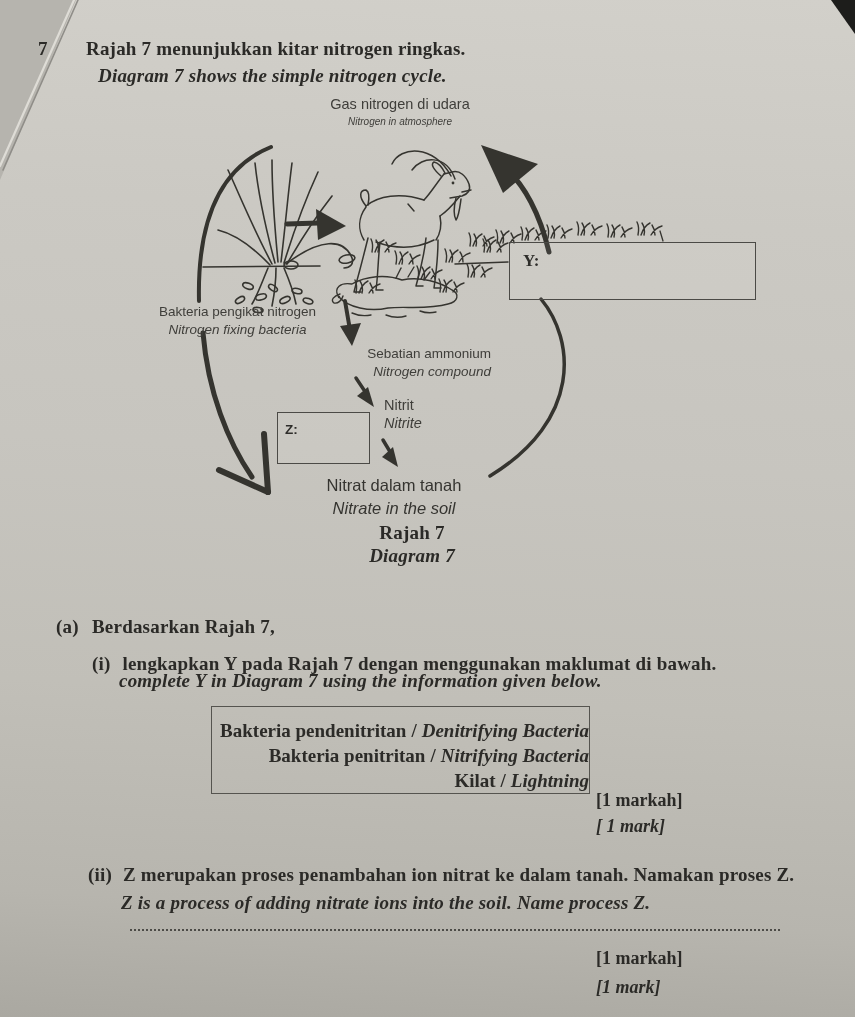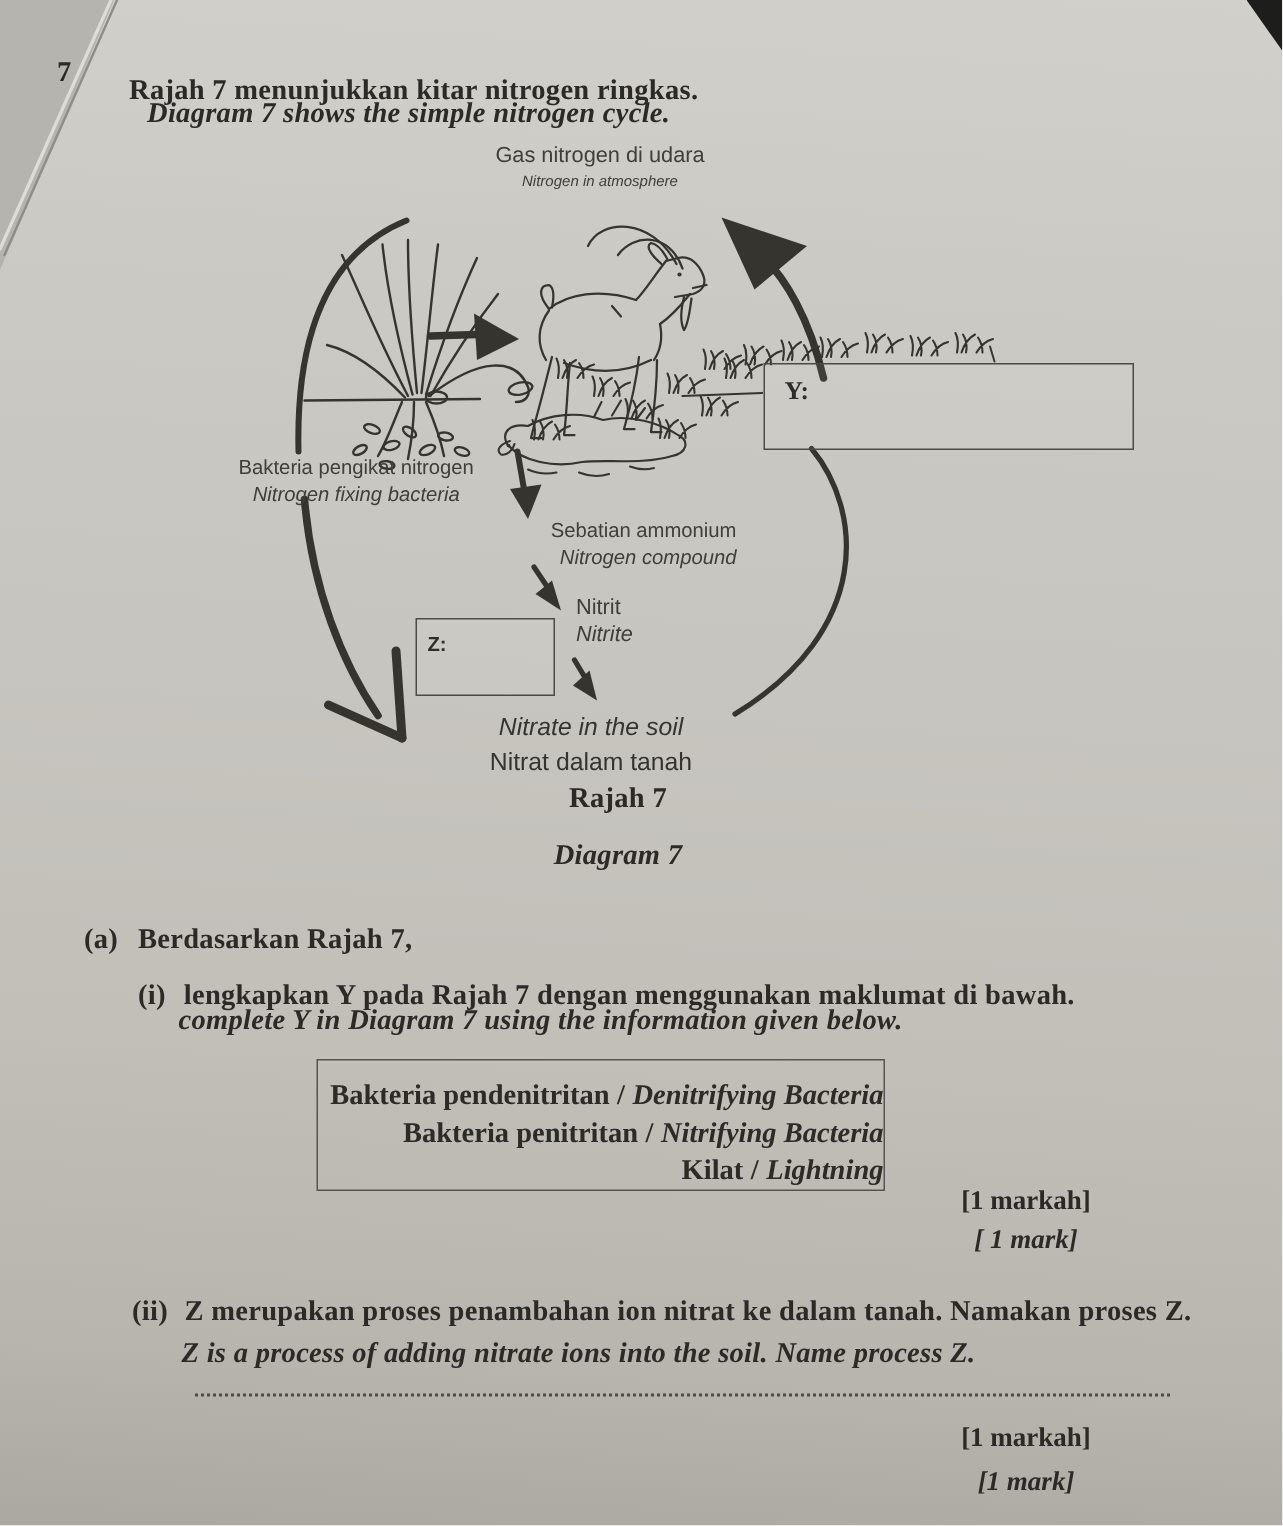--- a/index.html
+++ b/index.html
@@ -12,41 +12,41 @@
     color:#2e2d2a;
   }
   .abs{position:absolute;}
   .serif{font-family:"Liberation Serif", serif;}
   .sans{font-family:"Liberation Sans", sans-serif;}
   .it{font-style:italic;}
   .ctr{text-align:center;}
   .qtext{font-size:19px;font-weight:600;letter-spacing:.2px;color:#2b2a27;}
   .dlabel{font-size:13.5px;color:#3f3e3a;line-height:18px;}
   .dlabel-big{font-size:16.5px;color:#353430;line-height:23px;}
-  .marks{font-size:18px;font-weight:600;color:#2b2a27;text-align:center;width:176px;}
+  .marks{font-size:18px;font-weight:600;color:#2b2a27;text-align:left;width:176px;}
   .answer-box{border:1.6px solid #4b4a46;background:rgba(255,255,255,0.06);}
   .opt-line{font-size:19px;font-weight:600;line-height:25px;color:#2c2b28;text-align:right;}
   .sep{margin:0 5px;}
   
   .tl-shade{left:0;top:0;width:84px;height:180px;
     background:#b6b4ae;clip-path:polygon(0 0,76px 0,0 100%);}
   .tr-corner{right:0;top:0;width:24px;height:34px;
     background:#1d1d1b;clip-path:polygon(100% 0,0 0,100% 100%);}
   svg{display:block;}
 </style>
 </head>
 <body>
 
 <div id="page">
 
   <div class="abs tl-shade"></div>
   <div class="abs tr-corner"></div>
 
   <div class="abs qtext" style="left:38px;top:38px;">7</div>
-  <div class="abs qtext" style="left:86px;top:50px;">Rajah 7 menunjukkan kitar nitrogen ringkas.</div>
+  <div class="abs qtext" style="left:86px;top:38px;">Rajah 7 menunjukkan kitar nitrogen ringkas.</div>
   <div class="abs qtext it" style="left:98px;top:65px;text-align:center;">Diagram 7 shows the simple nitrogen cycle.</div>
 
   <svg class="abs" style="left:0;top:0;" width="855" height="580" viewBox="0 0 855 580" fill="none" stroke="#35342f" stroke-linecap="round" stroke-linejoin="round">
     <defs>
       <path id="tuft" d="m0 0 c1,-5 1,-9 -1,-13 m4,13 c2,-6 5,-10 9,-12 m-6,12 c1,-4 0,-9 -2,-12 m9,12 c3,-5 7,-8 11,-9 m-7,9 c0,-4 -1,-7 -3,-10" stroke-width="1.4"></path>
     </defs>
 
     <g stroke-width="1.6">
       <path d="M78 0 L3 170" stroke="#8f8d88"></path>
       <path d="M74 0 L0 166" stroke="#dedcd6" stroke-width="2.2"></path>
@@ -183,35 +183,35 @@
     <div class="dlabel">Sebatian ammonium</div>
     <div class="dlabel it">Nitrogen compound</div>
   </div>
 
   <div class="abs sans" style="left:384px;top:396px;">
     <div class="dlabel" style="font-size:14.5px;">Nitrit</div>
     <div class="dlabel it" style="font-size:14.5px;">Nitrite</div>
   </div>
 
   <div class="abs sans ctr" style="left:289px;top:474px;width:210px;">
+    <div class="dlabel-big">Nitrat dalam tanah</div>
     <div class="dlabel-big it">Nitrate in the soil</div>
-    <div class="dlabel-big">Nitrat dalam tanah</div>
   </div>
 
   <div class="abs answer-box" style="left:509px;top:242px;width:245px;height:56px;">
     <span class="serif" style="font-weight:700;font-size:17px;margin:8px 0 0 13px;display:inline-block;">Y:</span>
   </div>
 
   <div class="abs answer-box" style="left:277px;top:412px;width:91px;height:50px;">
     <span class="sans" style="font-weight:700;font-size:13.5px;margin:9px 0 0 7px;display:inline-block;">Z:</span>
   </div>
 
   <div class="abs ctr" style="left:317px;top:522px;width:190px;">
     <div class="qtext">Rajah 7</div>
-    <div class="qtext it" style="margin-top:16px;">Diagram 7</div>
+    <div class="qtext it" style="margin-top:1px;">Diagram 7</div>
   </div>
 
   <div class="abs qtext" style="left:56px;top:616px;">(a)</div>
   <div class="abs qtext" style="left:92px;top:616px;">Berdasarkan Rajah 7,</div>
 
   <div class="abs qtext" style="left:92px;top:643px;margin-top:10px;">
     <span>(i)</span>
     <span style="margin-left:7px;">lengkapkan Y pada Rajah 7 dengan menggunakan maklumat di bawah.</span>
   </div>
   <div class="abs qtext it" style="left:119px;top:670px;">complete Y in Diagram 7 using the information given below.</div>

